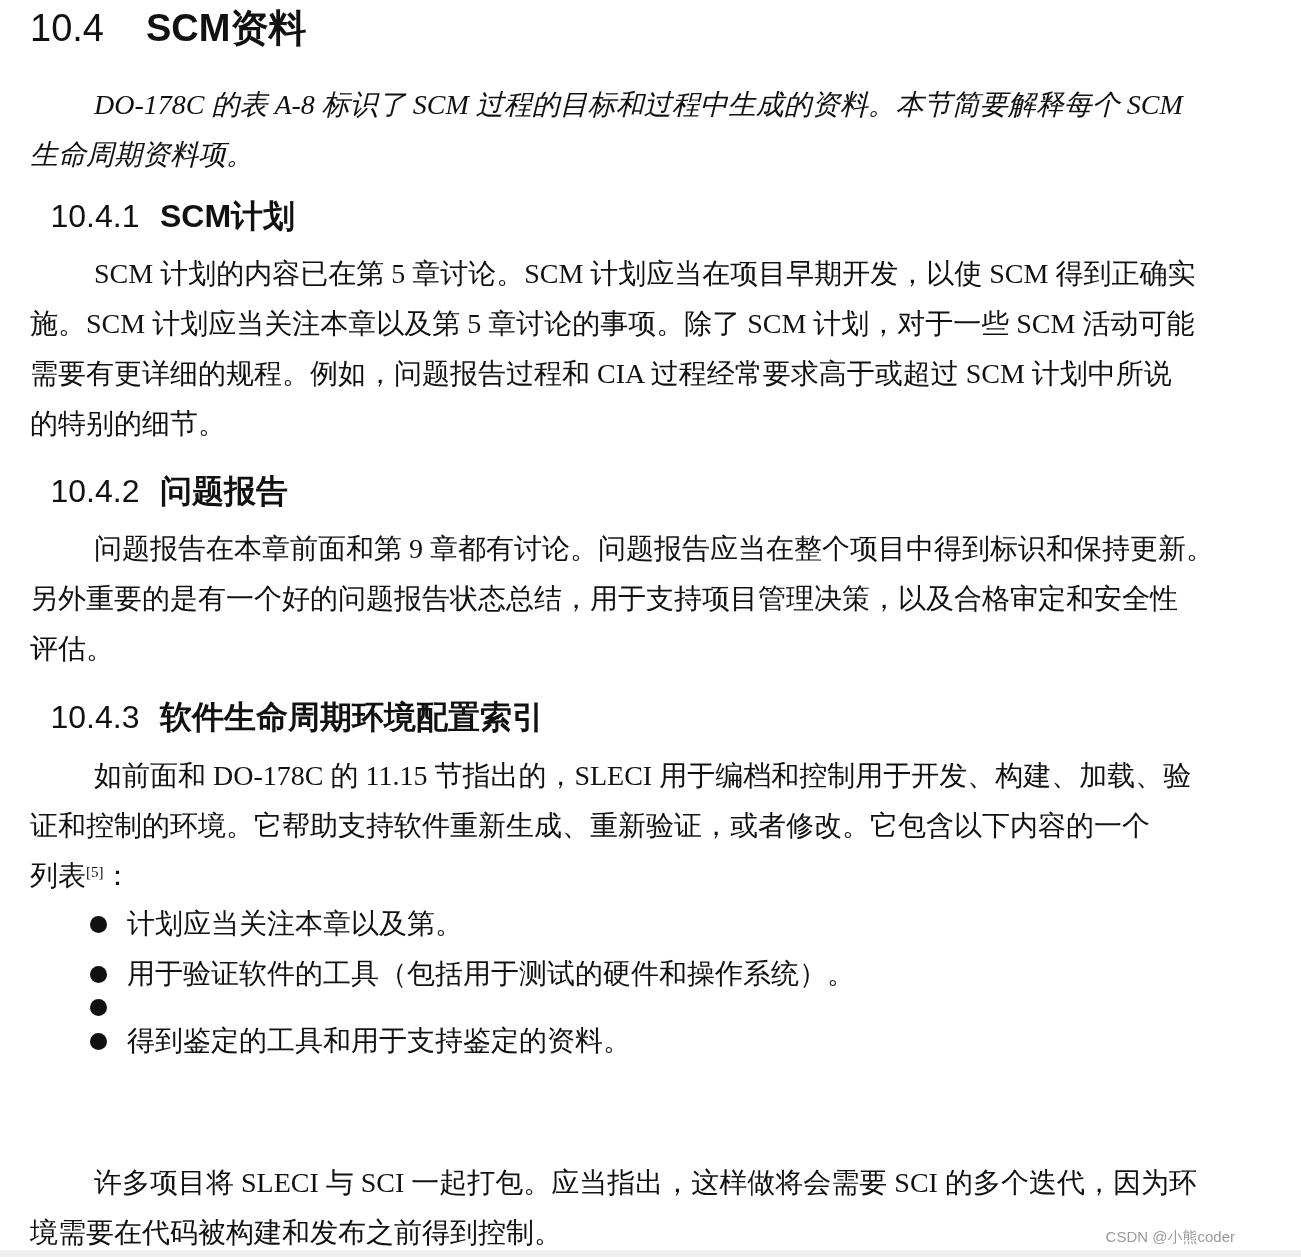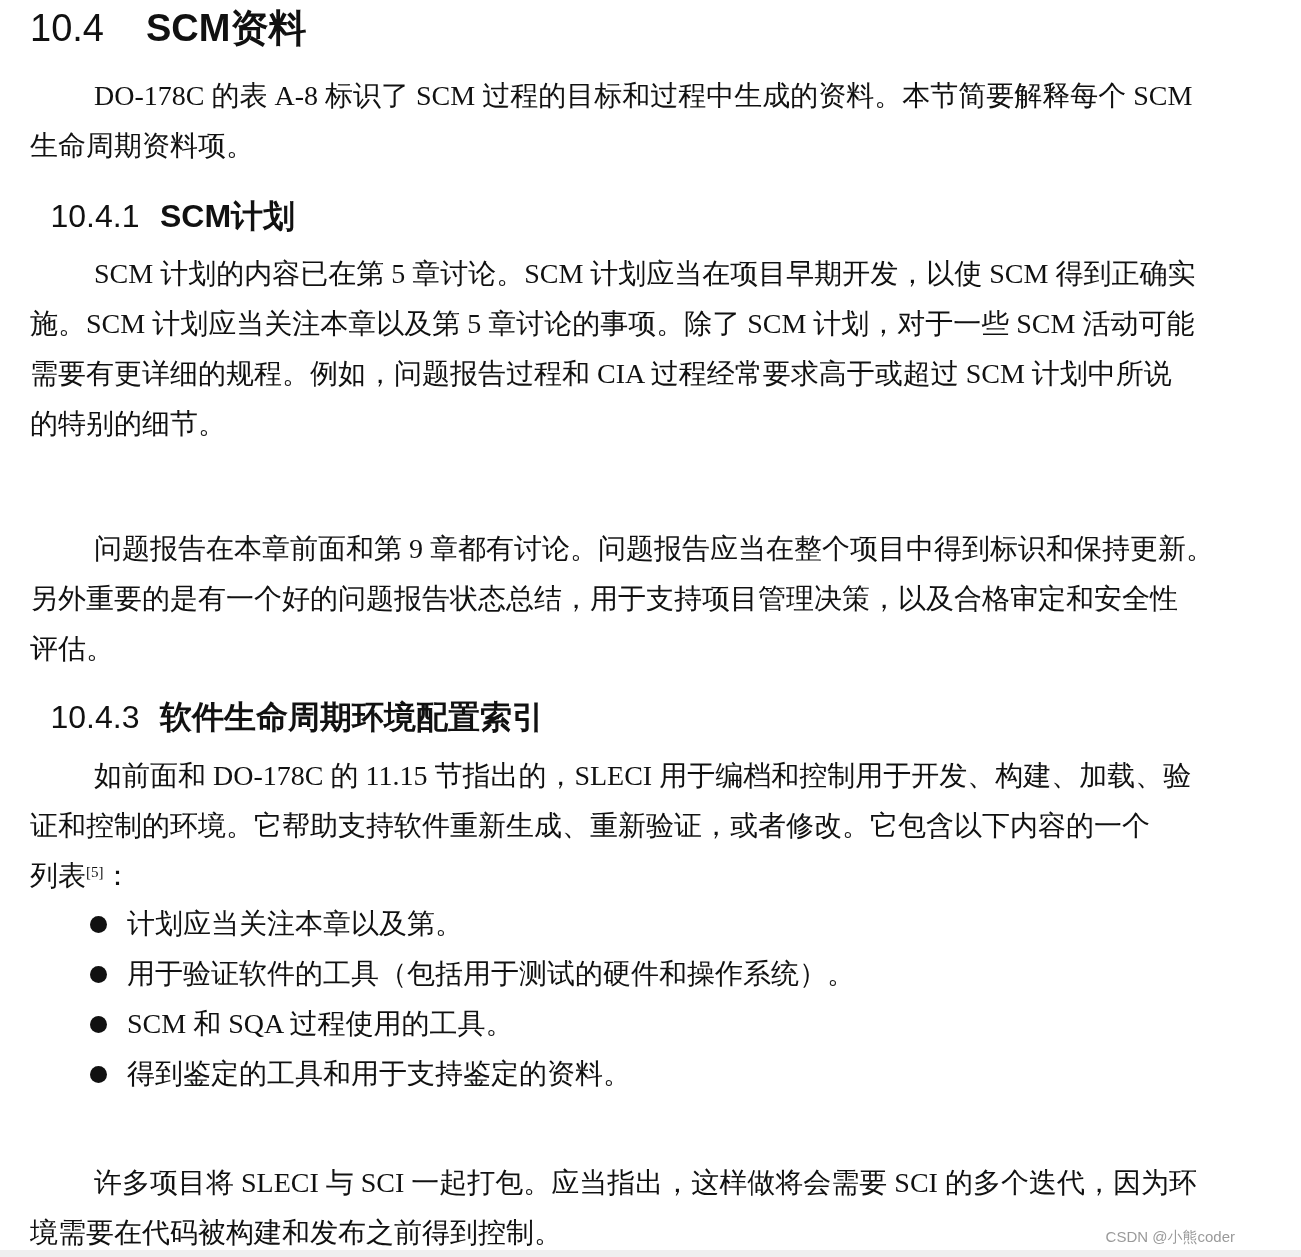--- a/index.html
+++ b/index.html
@@ -23,35 +23,38 @@
 </style>
 </head>
 <body>
 
 <div class="page">
 
   <div class="h h1">
     <span class="num">10.4</span><span>SCM资料</span>
   </div>
 
-  <div class="p" style="top:71px;">
+  <div class="p" style="top:80px;font-style:italic;">
     <span class="line"><span class="ind"></span><span>DO-178C 的表 A-8 标识了 SCM 过程的目标和过程中生成的资料。本节简要解释每个 SCM</span></span>
     <span class="line">生命周期资料项。</span>
   </div>
 
   <div class="h h2" style="top:196px;">
     <span class="num">10.4.1</span><span>SCM计划</span>
   </div>
   <div class="p" style="top:249px;">
     <span class="line"><span class="ind"></span><span>SCM 计划的内容已在第 5 章讨论。SCM 计划应当在项目早期开发，以使 SCM 得到正确实</span></span>
     <span class="line">施。SCM 计划应当关注本章以及第 5 章讨论的事项。除了 SCM 计划，对于一些 SCM 活动可能</span>
     <span class="line">需要有更详细的规程。例如，问题报告过程和 CIA 过程经常要求高于或超过 SCM 计划中所说</span>
     <span class="line">的特别的细节。</span>
   </div>
 
+  <div class="h h2" style="top:471px;">
+    <span class="num">10.4.2</span><span>问题报告</span>
+  </div>
   <div class="p" style="top:524px;">
     <span class="line"><span class="ind"></span><span>问题报告在本章前面和第 9 章都有讨论。问题报告应当在整个项目中得到标识和保持更新。</span></span>
     <span class="line">另外重要的是有一个好的问题报告状态总结，用于支持项目管理决策，以及合格审定和安全性</span>
     <span class="line">评估。</span>
   </div>
 
   <div class="h h2" style="top:697px;">
     <span class="num">10.4.3</span><span>软件生命周期环境配置索引</span>
   </div>
   <div class="p" style="top:751px;">
@@ -64,21 +67,20 @@
     <li>
         <span class="dot"></span>
         <span>计划应当关注本章以及第。</span>
       </li>
     <li>
         <span class="dot"></span>
         <span>用于验证软件的工具（包括用于测试的硬件和操作系统）。</span>
       </li>
     <li>
         <span class="dot"></span>
-        <span>SCM 和 SQA 过程使用的工具。</span>
       </li>
     <li>
         <span class="dot"></span>
         <span>得到鉴定的工具和用于支持鉴定的资料。</span>
       </li>
   </ul>
 
   <div class="p" style="top:1158px;">
     <span class="line"><span class="ind"></span><span>许多项目将 SLECI 与 SCI 一起打包。应当指出，这样做将会需要 SCI 的多个迭代，因为环</span></span>
     <span class="line">境需要在代码被构建和发布之前得到控制。</span>

